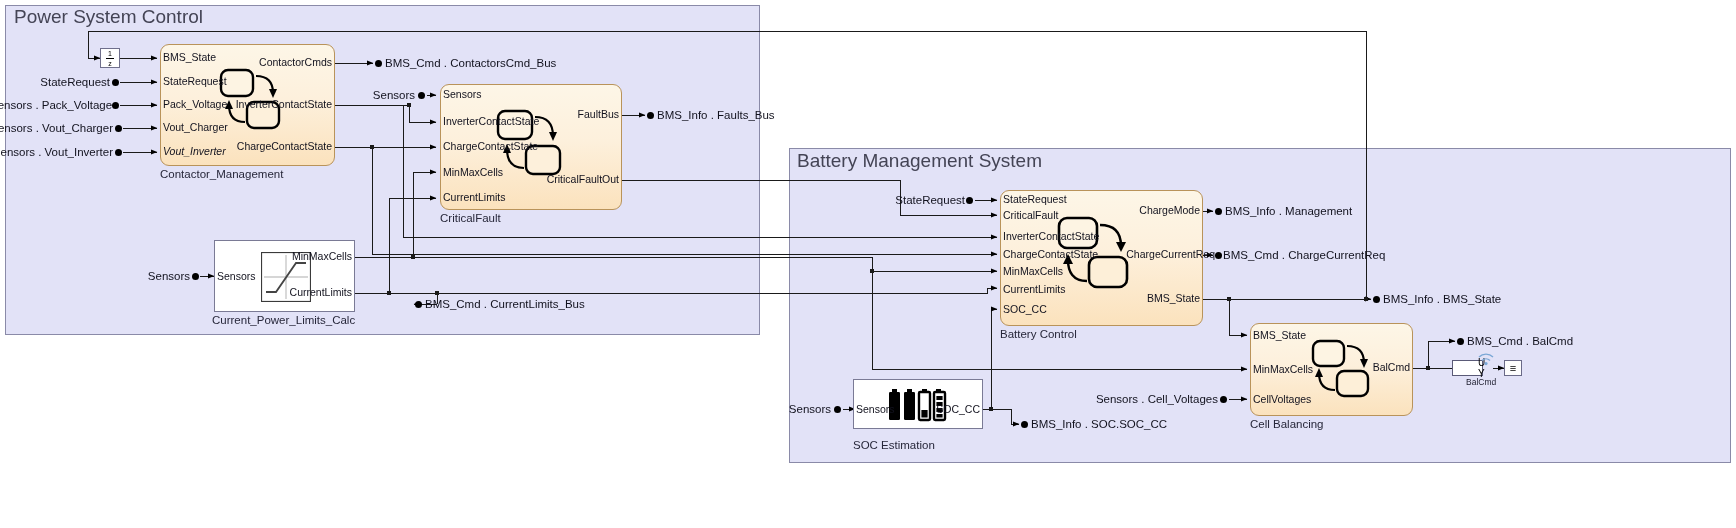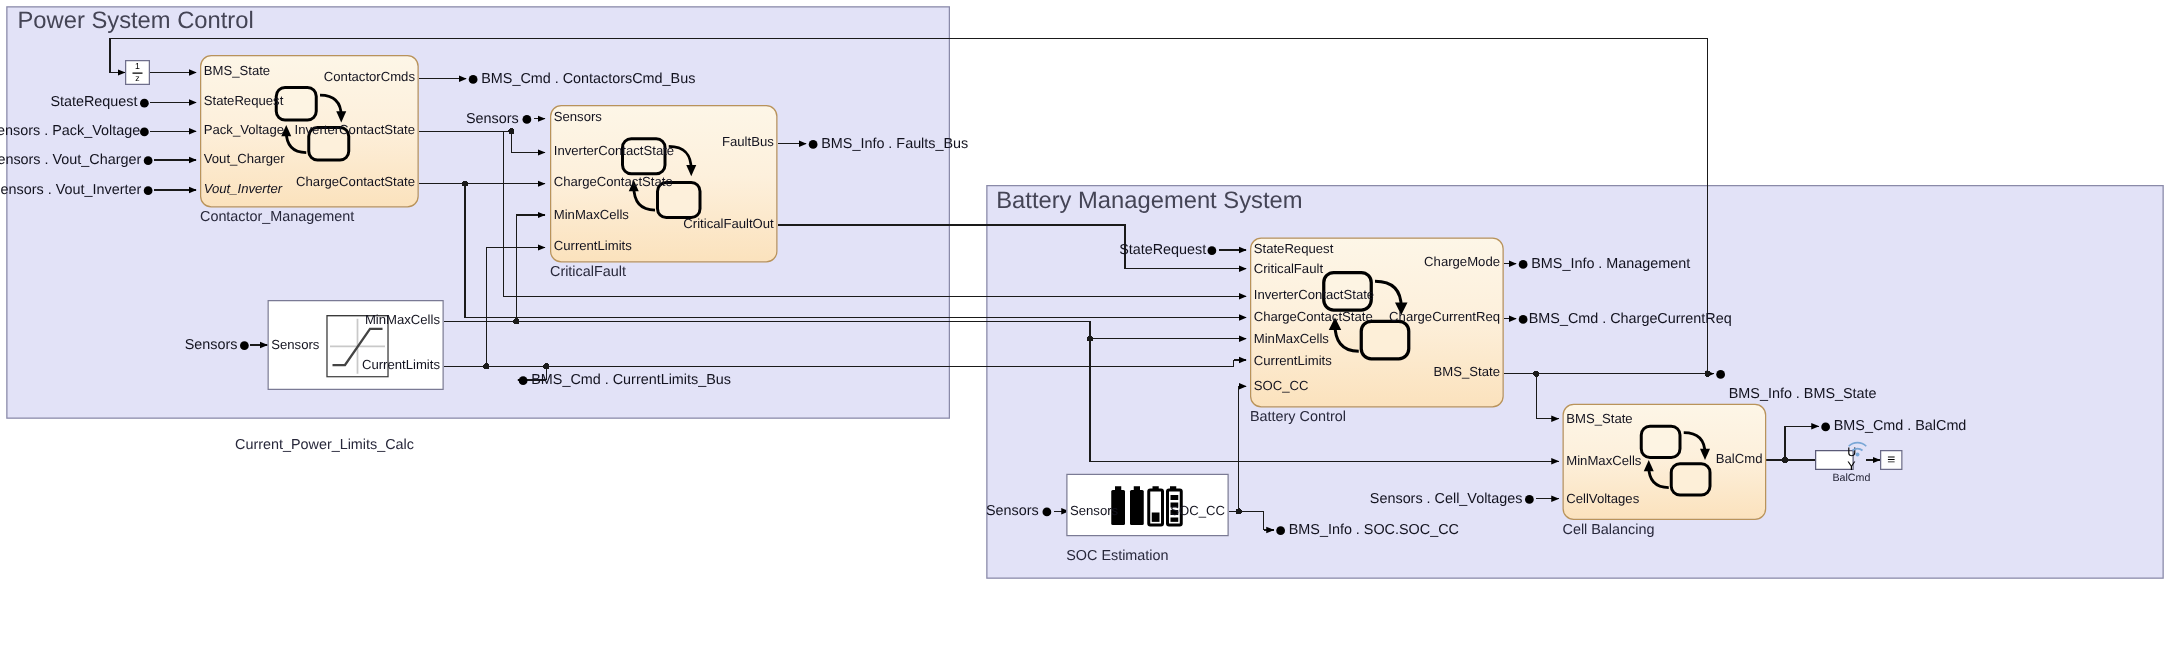--- a/index.html
+++ b/index.html
@@ -191,41 +191,41 @@
     <svg class="iconbox" style="left:46px;top:11px;" width="50" height="50" viewBox="0 0 50 50">
       <rect x="0.5" y="0.5" width="49" height="49" fill="#fff" stroke="#3a3a3a" stroke-width="1.2"></rect>
       <line x1="25" y1="3" x2="25" y2="47" stroke="#c9c9c9" stroke-width="1.4"></line>
       <line x1="3" y1="25" x2="47" y2="25" stroke="#c9c9c9" stroke-width="1.4"></line>
       <path d="M5,40 L15,40 L35,11 L45,11" fill="none" stroke="#444" stroke-width="1.8"></path>
     </svg>
   </div>
   <div class="pin" style="left:217px;top:271px;">Sensors</div>
   <div class="pout" style="left:252px;top:251px;width:100px;">MinMaxCells</div>
   <div class="pout" style="left:252px;top:287px;width:100px;">CurrentLimits</div>
-  <div class="blocklabel" style="left:188px;top:314px;width:161px;margin-top:36px;">Current_Power_Limits_Calc</div>
+  <div class="blocklabel" style="left:212px;top:314px;width:161px;">Current_Power_Limits_Calc</div>
 
   <div class="sfblock" style="left:1000px;top:190px;width:203px;height:136px;">
     <svg class="iconbox" style="left:54px;top:24px;" width="88" height="86" viewBox="0 0 88 86">
       <rect x="4" y="3" width="38" height="30" rx="8" fill="#fdf4e3" stroke="#000" stroke-width="2.6"></rect>
       <rect x="34" y="42" width="38" height="30" rx="8" fill="#fdefd8" stroke="#000" stroke-width="2.6"></rect>
       <path d="M45,10 C61,10 66,19 66,31" fill="none" stroke="#000" stroke-width="2.4"></path>
       <path d="M61,27 L66,37 L71,27 z" fill="#000"></path>
       <path d="M32,66 C18,66 13,57 13,45" fill="none" stroke="#000" stroke-width="2.4"></path>
       <path d="M8,49 L13,39 L18,49 z" fill="#000"></path>
     </svg>
   </div>
   <div class="pin" style="left:1003px;top:194px;">StateRequest</div>
   <div class="pin" style="left:1003px;top:210px;">CriticalFault</div>
   <div class="pin" style="left:1003px;top:231px;">InverterContactState</div>
   <div class="pin" style="left:1003px;top:249px;">ChargeContactState</div>
   <div class="pin" style="left:1003px;top:266px;">MinMaxCells</div>
   <div class="pin" style="left:1003px;top:284px;">CurrentLimits</div>
   <div class="pin" style="left:1003px;top:304px;">SOC_CC</div>
   <div class="pout" style="left:1100px;top:205px;width:100px;">ChargeMode</div>
-  <div class="pout" style="left:1090px;top:249px;width:110px;">ChargeCurrentReq</div>
+  <div class="pout" style="left:1090px;top:249px;width:125px;">ChargeCurrentReq</div>
   <div class="pout" style="left:1110px;top:293px;width:90px;">BMS_State</div>
   <div class="blocklabel" style="left:1000px;top:328px;width:203px;">Battery Control</div>
 
   <div class="plainblock" style="left:853px;top:379px;width:130px;height:50px;">
     <svg class="iconbox" style="left:34px;top:5px;" width="64" height="40" viewBox="0 0 64 40">
       <g fill="#000">
         <rect x="4" y="4" width="5" height="3"></rect>
           <rect x="1" y="7" width="11" height="28" rx="1.2" fill="#000"></rect>
         <rect x="19" y="4" width="5" height="3"></rect>
           <rect x="16" y="7" width="11" height="28" rx="1.2" fill="#000"></rect>
@@ -306,21 +306,21 @@
   <div class="dot" style="left:415px;top:301px;"></div>
   <div class="sigtext" style="left:425px;top:298px;">BMS_Cmd . CurrentLimits_Bus</div>
 
   <div class="dot" style="left:1215px;top:208px;"></div>
   <div class="sigtext" style="left:1225px;top:205px;">BMS_Info . Management</div>
 
   <div class="dot" style="left:1215px;top:252px;"></div>
   <div class="sigtext" style="left:1223px;top:249px;">BMS_Cmd . ChargeCurrentReq</div>
 
   <div class="dot" style="left:1373px;top:296px;"></div>
-  <div class="sigtext" style="left:1383px;top:293px;margin-top:16px;">BMS_Info . BMS_State</div>
+  <div class="sigtext" style="left:1383px;top:293px;">BMS_Info . BMS_State</div>
 
   <div class="dot" style="left:1021px;top:421px;"></div>
   <div class="sigtext" style="left:1031px;top:418px;">BMS_Info . SOC.SOC_CC</div>
 
   <div class="dot" style="left:1457px;top:338px;"></div>
   <div class="sigtext" style="left:1467px;top:335px;">BMS_Cmd . BalCmd</div>
 
 </div>
 
 </body></html>

